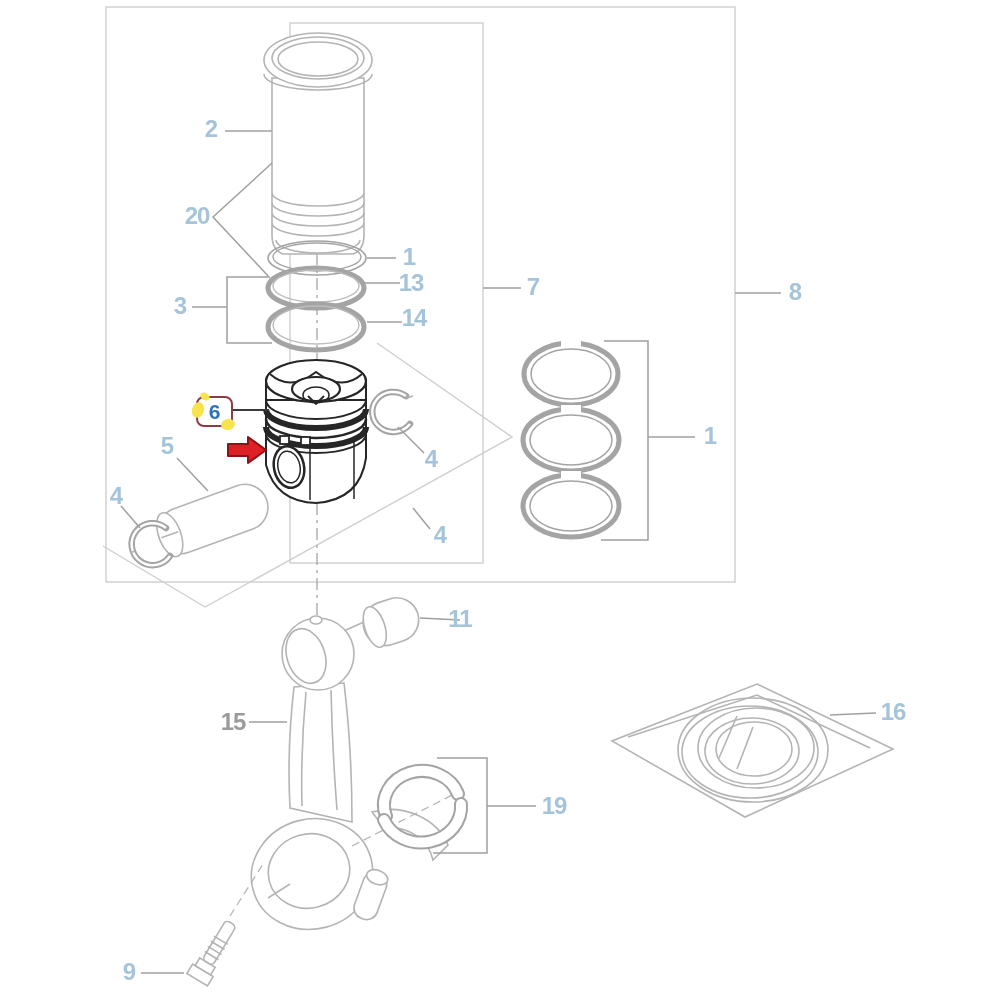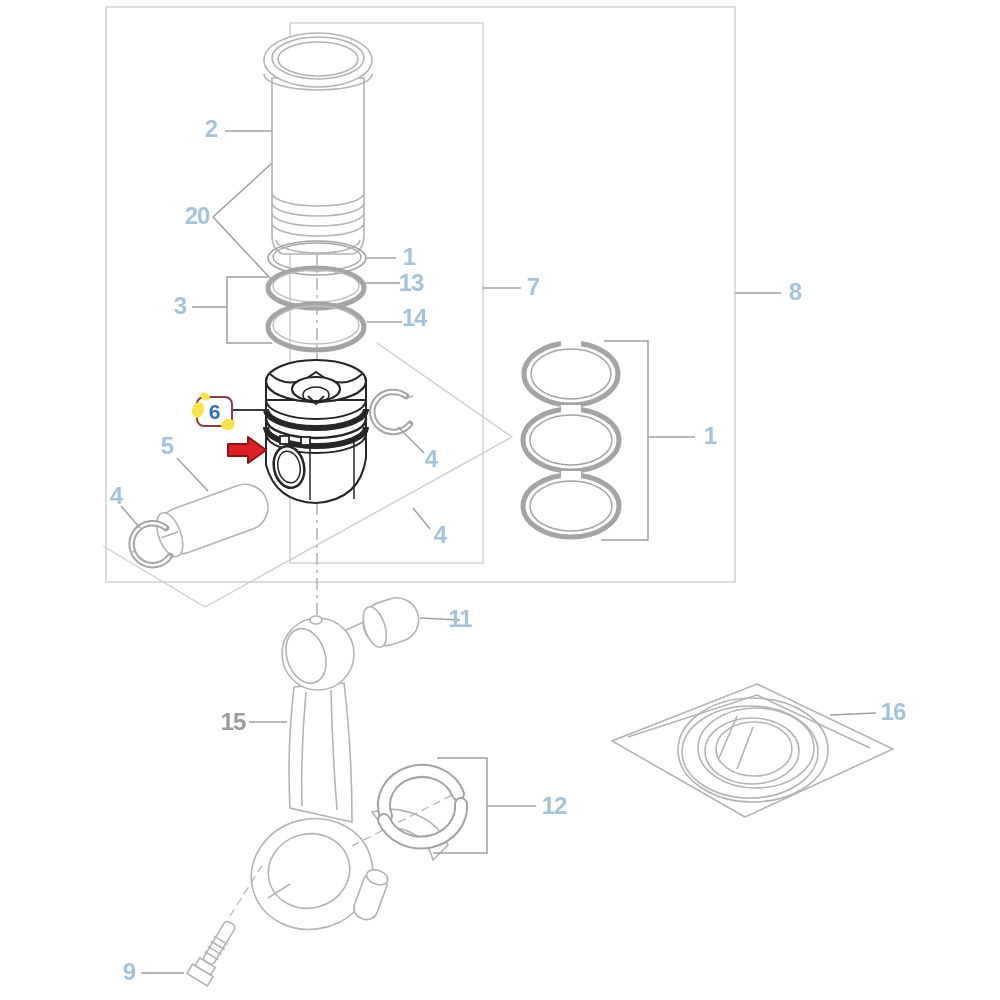--- a/index.html
+++ b/index.html
@@ -224,21 +224,21 @@
 <span class="callout" style="left:414px;top:318px">14</span>
 <span class="callout" style="left:533px;top:287px">7</span>
 <span class="callout" style="left:795px;top:292px">8</span>
 <span class="callout" style="left:710px;top:436px">1</span>
 <span class="callout" style="left:167px;top:446px">5</span>
 <span class="callout" style="left:116px;top:496px">4</span>
 <span class="callout" style="left:431px;top:459px">4</span>
 <span class="callout" style="left:440px;top:535px">4</span>
 <span class="callout" style="left:460px;top:619px">11</span>
 <span class="callout gray" style="left:233px;top:722px">15</span>
-<span class="callout" style="left:554px;top:806px">12</span>
+<span class="callout" style="left:554px;top:806px">19</span>
 <span class="callout" style="left:893px;top:712px">16</span>
 <span class="callout" style="left:129px;top:972px">9</span>
 
 <div class="badge">
   <i class="hl hl-left"></i>
   <i class="hl hl-br"></i>
   <i class="hl hl-top"></i>
   <span class="num">6</span>
 </div>
 

